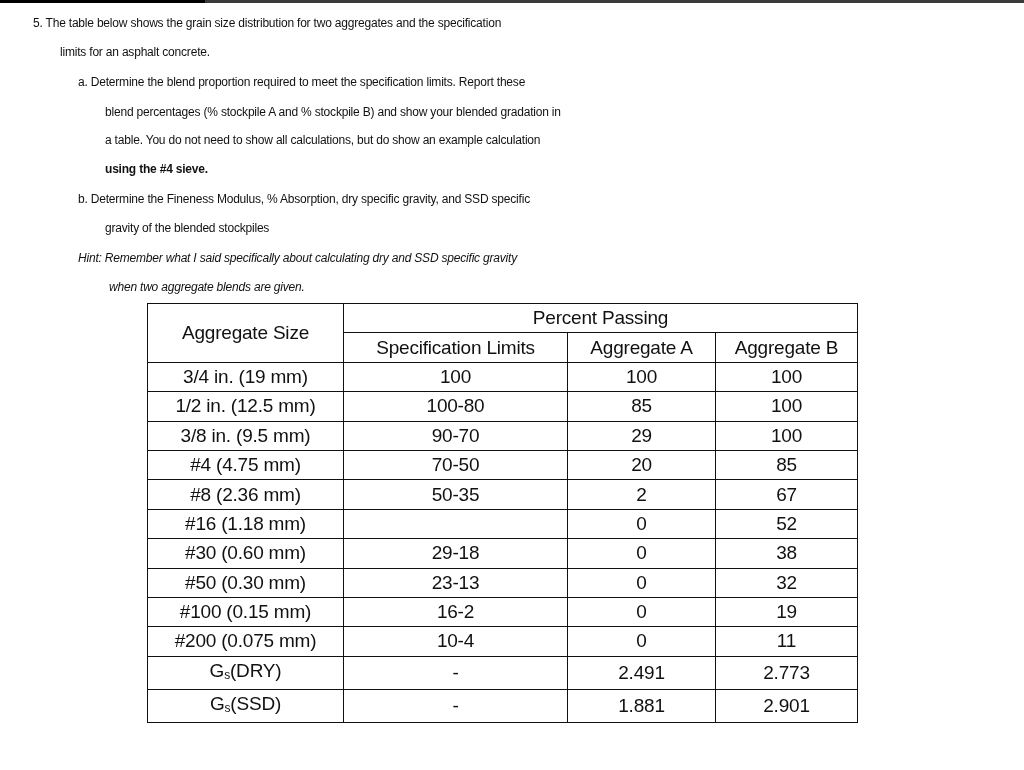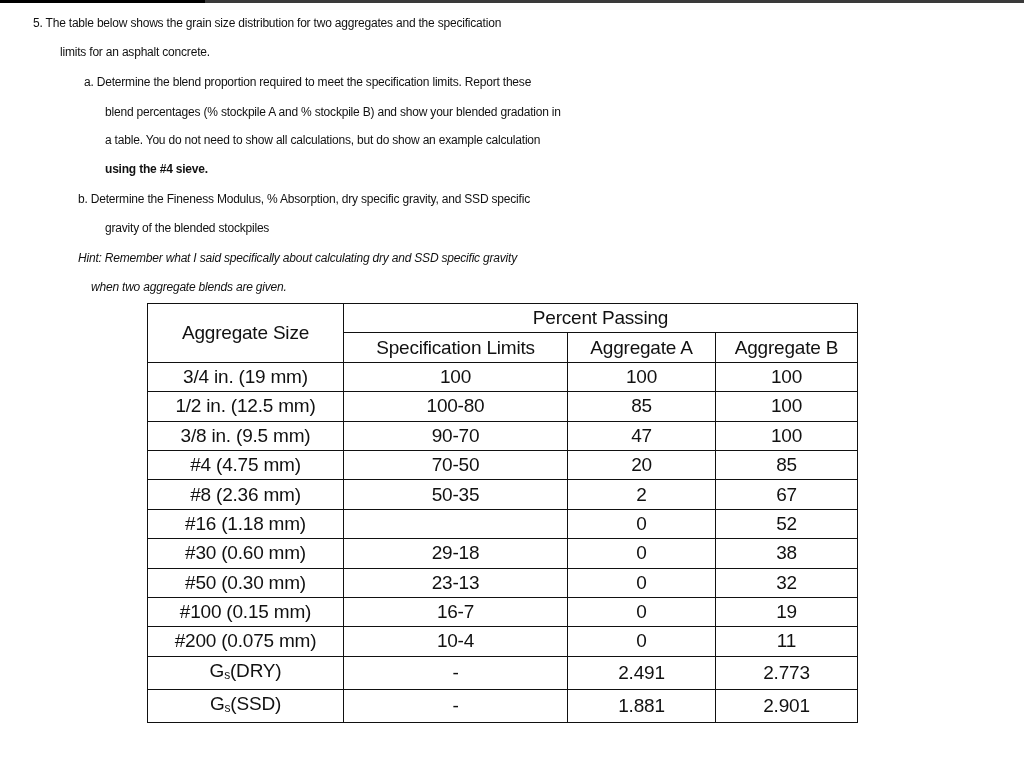--- a/index.html
+++ b/index.html
@@ -24,30 +24,30 @@
 </head>
 <body>
 
 <div class="topbar">
     <div class="seg"></div>
   </div>
 
 <div class="line" style="left:33px; top:9px;"><span>5.</span> <span>The table below shows the grain size distribution for two aggregates and the specification</span></div>
 <div class="line" style="left:60px; top:38px;">limits for an asphalt concrete.</div>
 
-<div class="line" style="left:78px; top:68px;margin-left:6px;"><span>a.</span> <span>Determine the blend proportion required to meet the specification limits. Report these</span></div>
+<div class="line" style="left:78px; top:68px;"><span>a.</span> <span>Determine the blend proportion required to meet the specification limits. Report these</span></div>
 <div class="line" style="left:105px; top:98px;">blend percentages (% stockpile A and % stockpile B) and show your blended gradation in</div>
 <div class="line" style="left:105px; top:126px;">a table. You do not need to show all calculations, but do show an example calculation</div>
 <div class="line" style="left:105px; top:155px;font-weight:bold;">using the #4 sieve.</div>
 
 <div class="line" style="left:78px; top:185px;"><span>b.</span> <span>Determine the Fineness Modulus, % Absorption, dry specific gravity, and SSD specific</span></div>
 <div class="line" style="left:105px; top:214px;">gravity of the blended stockpiles</div>
 
 <div class="line hint" style="left:78px; top:244px;">Hint:  Remember what I said specifically about calculating dry and SSD specific gravity</div>
-<div class="line hint" style="left:91px; top:273px;">when two aggregate blends are given.</div>
+<div class="line hint" style="left:109px; top:273px;">when two aggregate blends are given.</div>
 
 <table class="grid">
   <tbody>
       <tr>
     <td class="c1" rowspan="2">Aggregate Size</td>
     <td colspan="3">Percent Passing</td>
   </tr>
   <tr>
     <td class="c2">Specification Limits</td>
     <td class="c3">Aggregate A</td>
@@ -63,21 +63,21 @@
       </tr>
       <tr>
         <td>1/2 in. (12.5 mm)</td>
         <td>100-80</td>
         <td>85</td>
         <td>100</td>
       </tr>
       <tr>
         <td>3/8 in. (9.5 mm)</td>
         <td>90-70</td>
-        <td>47</td>
+        <td>29</td>
         <td>100</td>
       </tr>
       <tr>
         <td>#4 (4.75 mm)</td>
         <td>70-50</td>
         <td>20</td>
         <td>85</td>
       </tr>
       <tr>
         <td>#8 (2.36 mm)</td>
@@ -98,21 +98,21 @@
         <td>38</td>
       </tr>
       <tr>
         <td>#50 (0.30 mm)</td>
         <td>23-13</td>
         <td>0</td>
         <td>32</td>
       </tr>
       <tr>
         <td>#100 (0.15 mm)</td>
-        <td>16-7</td>
+        <td>16-2</td>
         <td>0</td>
         <td>19</td>
       </tr>
       <tr>
         <td>#200 (0.075 mm)</td>
         <td>10-4</td>
         <td>0</td>
         <td>11</td>
       </tr>
     </tbody>

